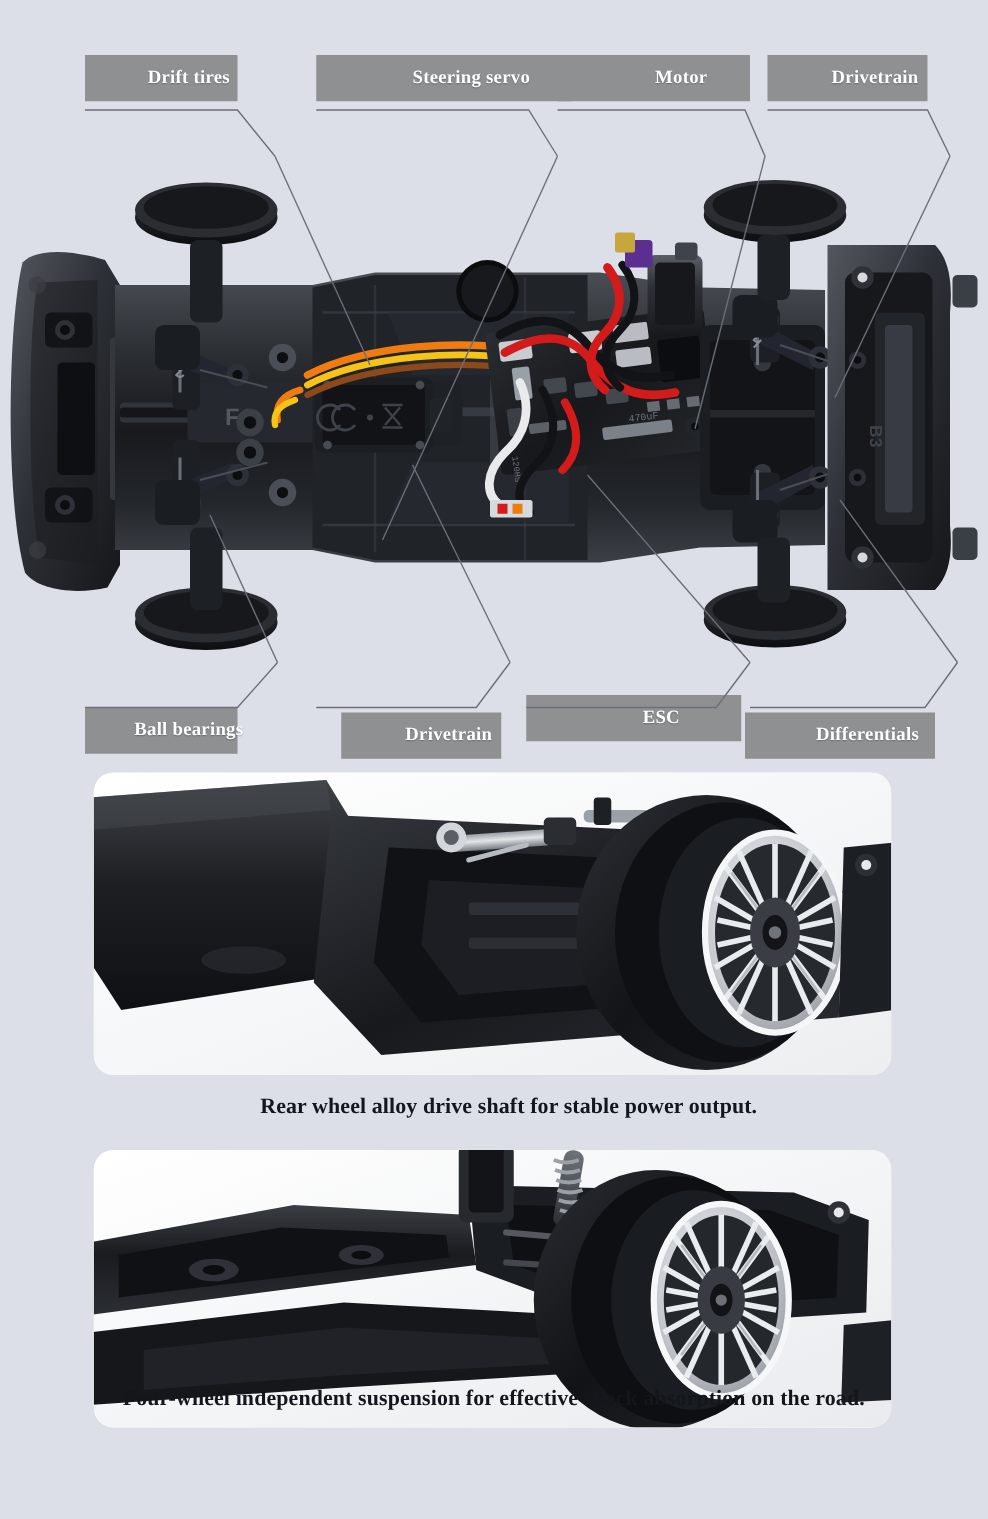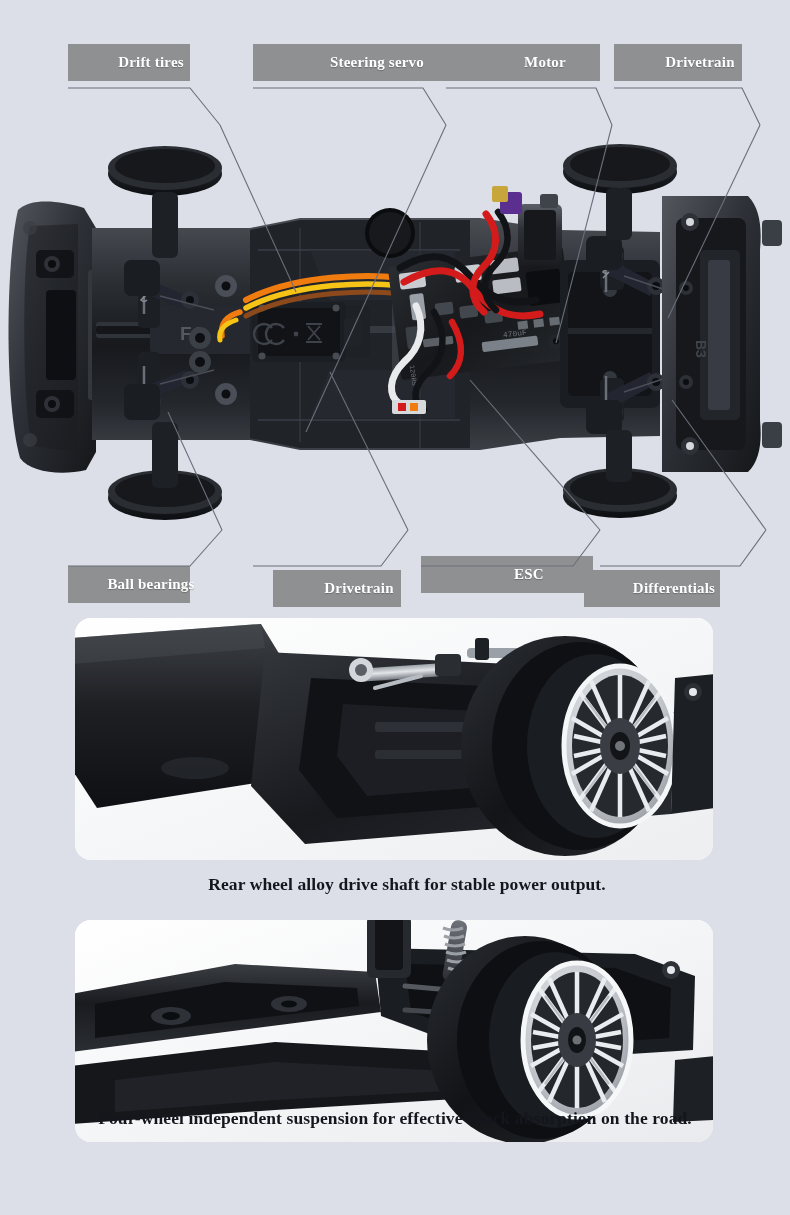--- a/index.html
+++ b/index.html
@@ -371,21 +371,21 @@
 
 <div class="chip" style="left:68px;  top:566px; width:122px;">
     <span>Ball bearings</span>
   </div>
 <div class="chip" style="left:253px; top:570px; width:128px;margin-left:20px;">
     <span>Drivetrain</span>
   </div>
 <div class="chip" style="left:421px; top:556px; width:172px;">
     <span>ESC</span>
   </div>
-<div class="chip" style="left:584px; top:570px; width:136px;">
+<div class="chip" style="left:596px; top:570px; width:152px;">
     <span>Differentials</span>
   </div>
 
 <div class="photo-panel" style="left:75px; top:618px; width:638px; height:242px;">
   <svg width="638" height="242" viewBox="0 0 638 242">
     <defs>
       <linearGradient id="p1bg" x1="0" y1="0" x2="1" y2="1">
         <stop offset="0" stop-color="#ffffff"></stop>
         <stop offset="1" stop-color="#eceef0"></stop>
       </linearGradient>

